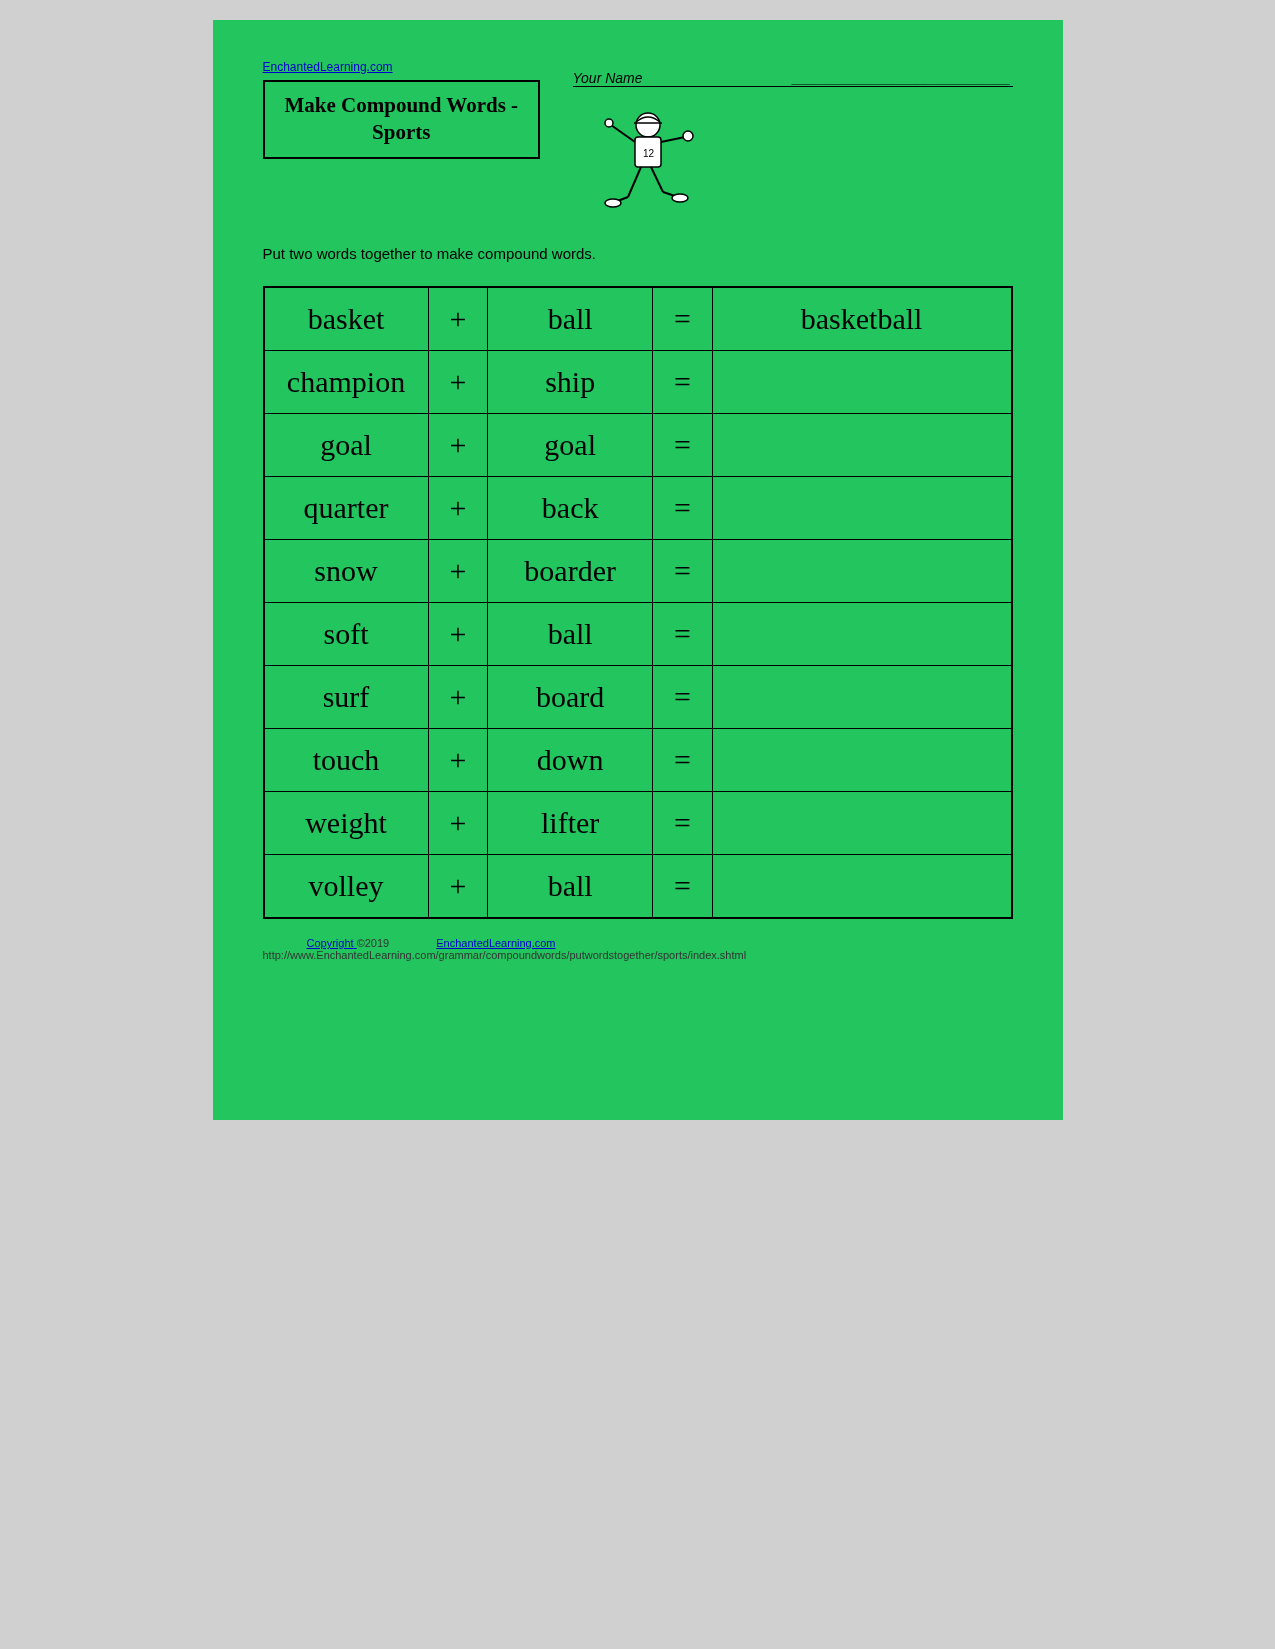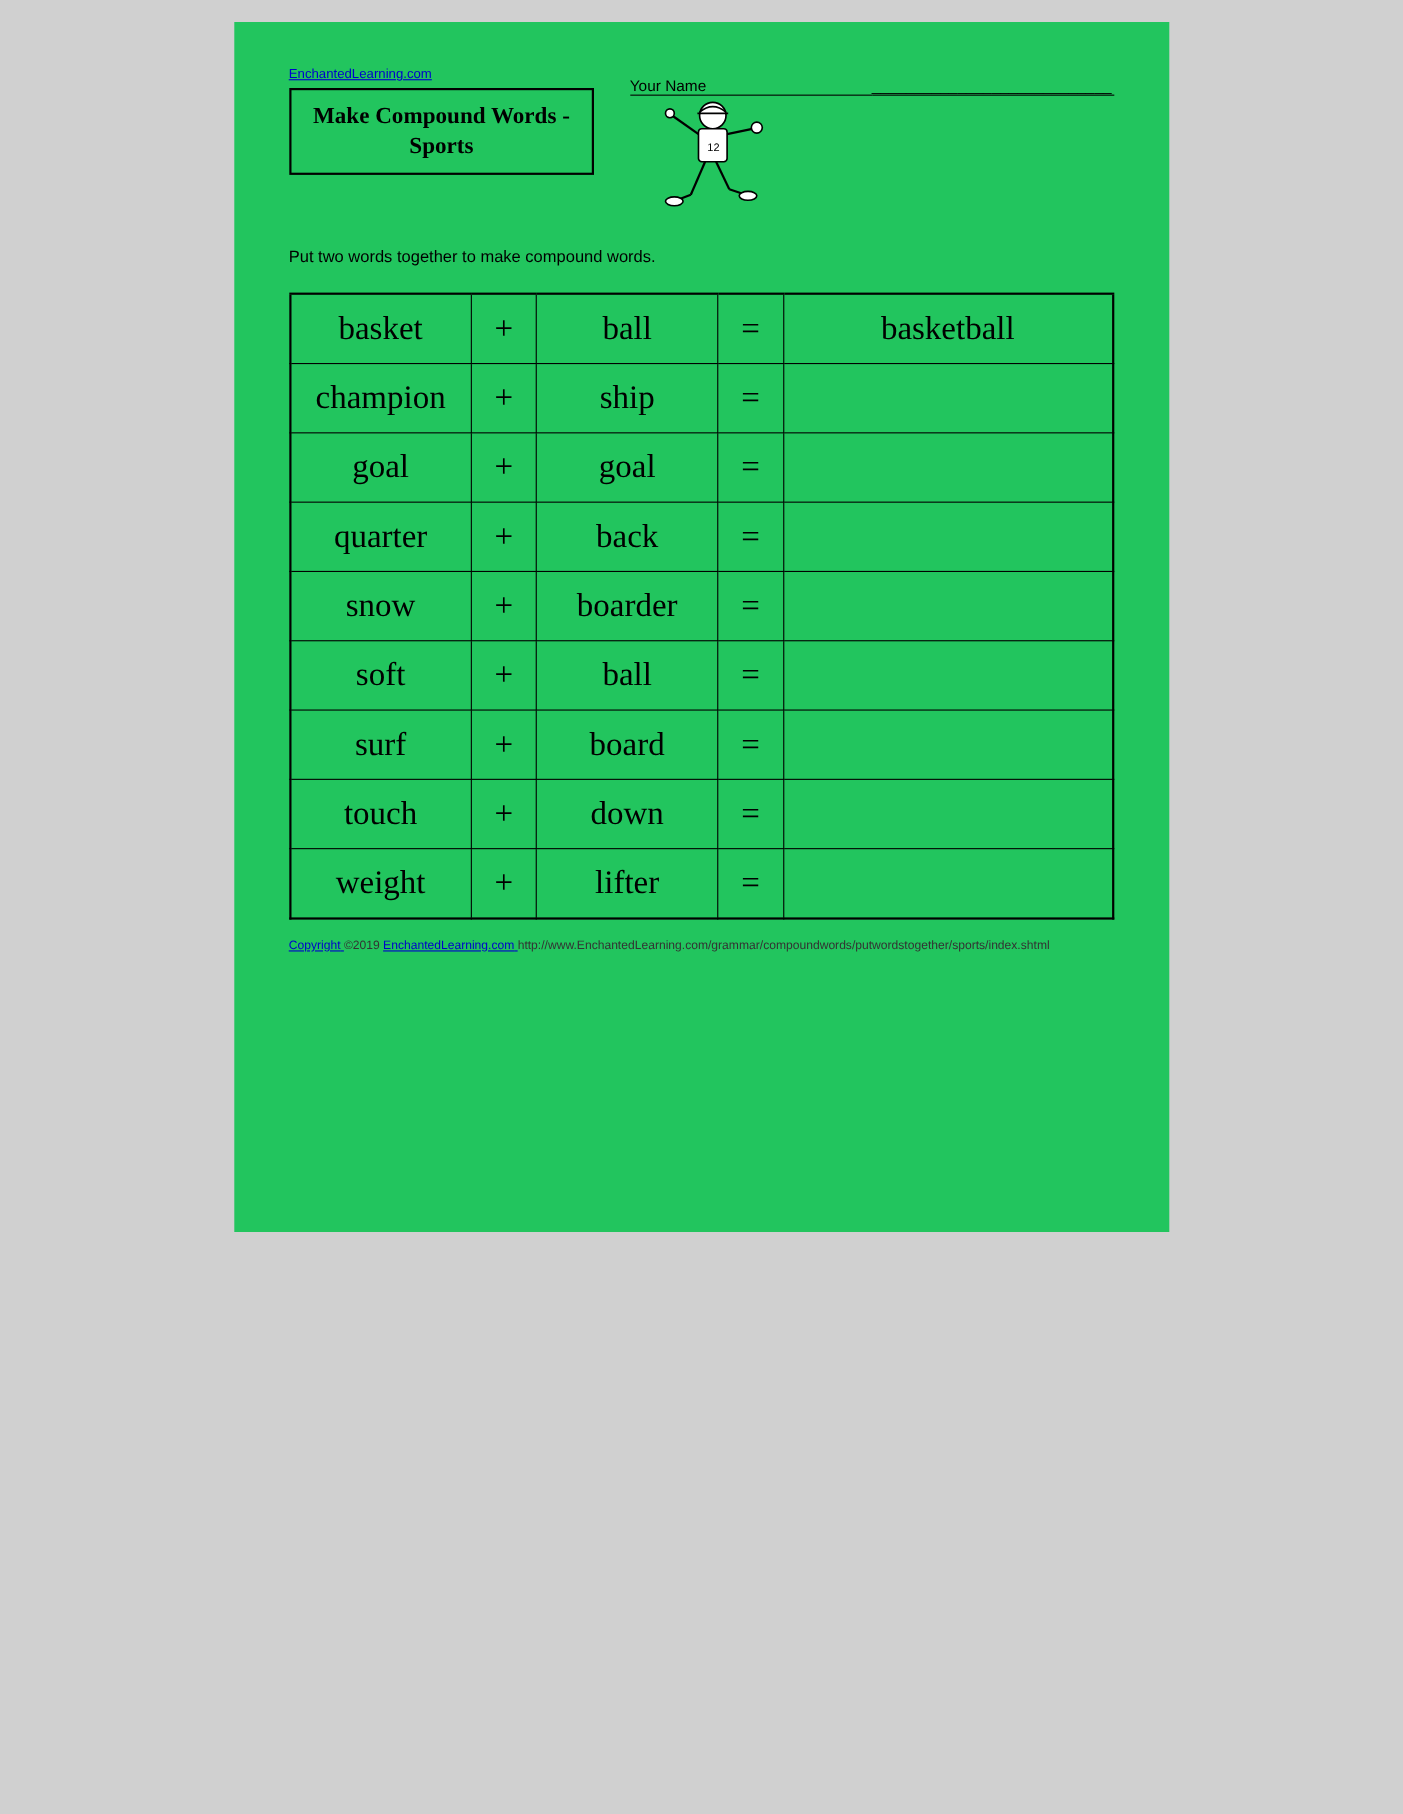--- a/index.html
+++ b/index.html
@@ -59,20 +59,22 @@
     .right-header {
       display: flex;
       flex-direction: column;
       align-items: flex-start;
       margin-top: 10px;
     }
 
     .your-name-line {
       font-family: Arial, sans-serif;
       font-size: 14px;
+      margin-bottom: 20px;
+      font-style: italic;
     }
 
     .your-name-line span {
       border-bottom: 1.5px solid #000;
       display: inline-block;
       width: 220px;
     }
 
     
     .player-figure {
@@ -113,20 +115,21 @@
     .footer {
       margin-top: 18px;
       font-family: Arial, sans-serif;
       font-size: 11px;
       color: #333;
     }
 
     .footer a {
       color: #0000cc;
       text-decoration: underline;
+      margin-left: 44px;
     }
   </style>
 </head>
 <body>
 
 <div class="page">
 
   <div class="top-section">
     <div class="left-header">
       <span class="enchanted-link">EnchantedLearning.com</span>
@@ -232,20 +235,27 @@
           <td class="col-eq">=</td>
           <td class="col-result"></td>
         </tr>
         <tr>
           <td class="col-word1">weight</td>
           <td class="col-plus">+</td>
           <td class="col-word2">lifter</td>
           <td class="col-eq">=</td>
           <td class="col-result"></td>
         </tr>
+        <tr>
+          <td class="col-word1">volley</td>
+          <td class="col-plus">+</td>
+          <td class="col-word2">ball</td>
+          <td class="col-eq">=</td>
+          <td class="col-result"></td>
+        </tr>
       </tbody>
   </table>
 
   <div class="footer">
     <a href="#">
       <span>Copyright</span>
     </a>
     <span>©2019</span>
     <a href="#">
       <span>EnchantedLearning.com</span>

